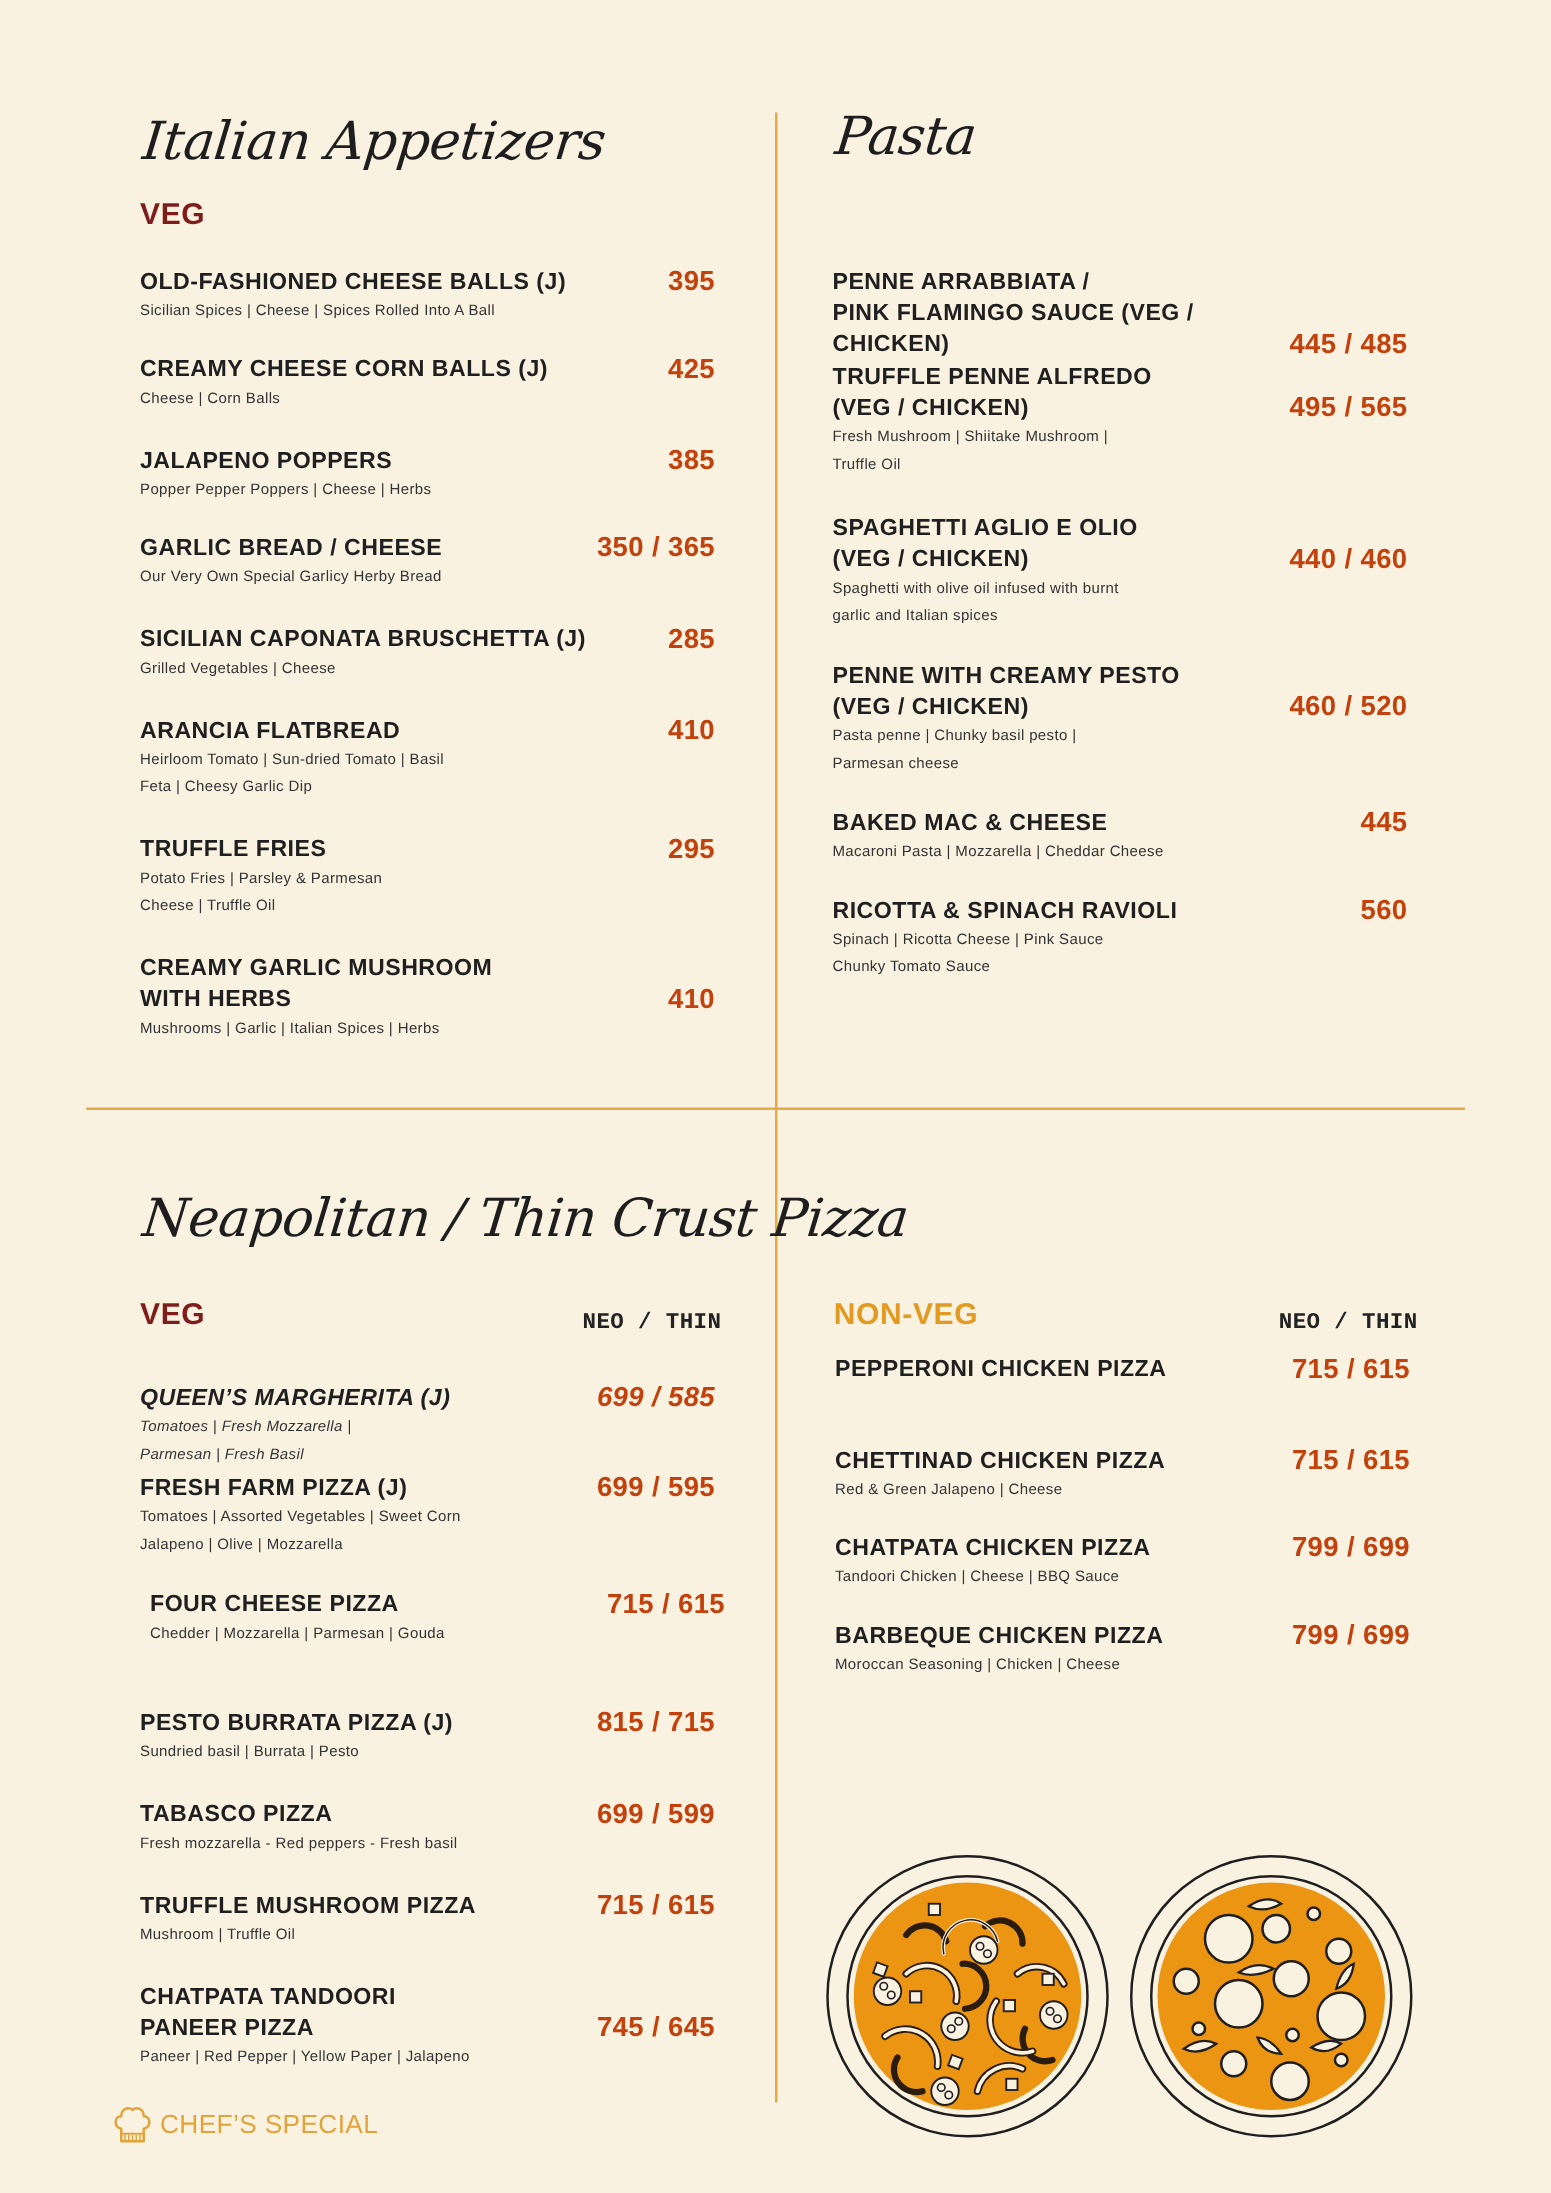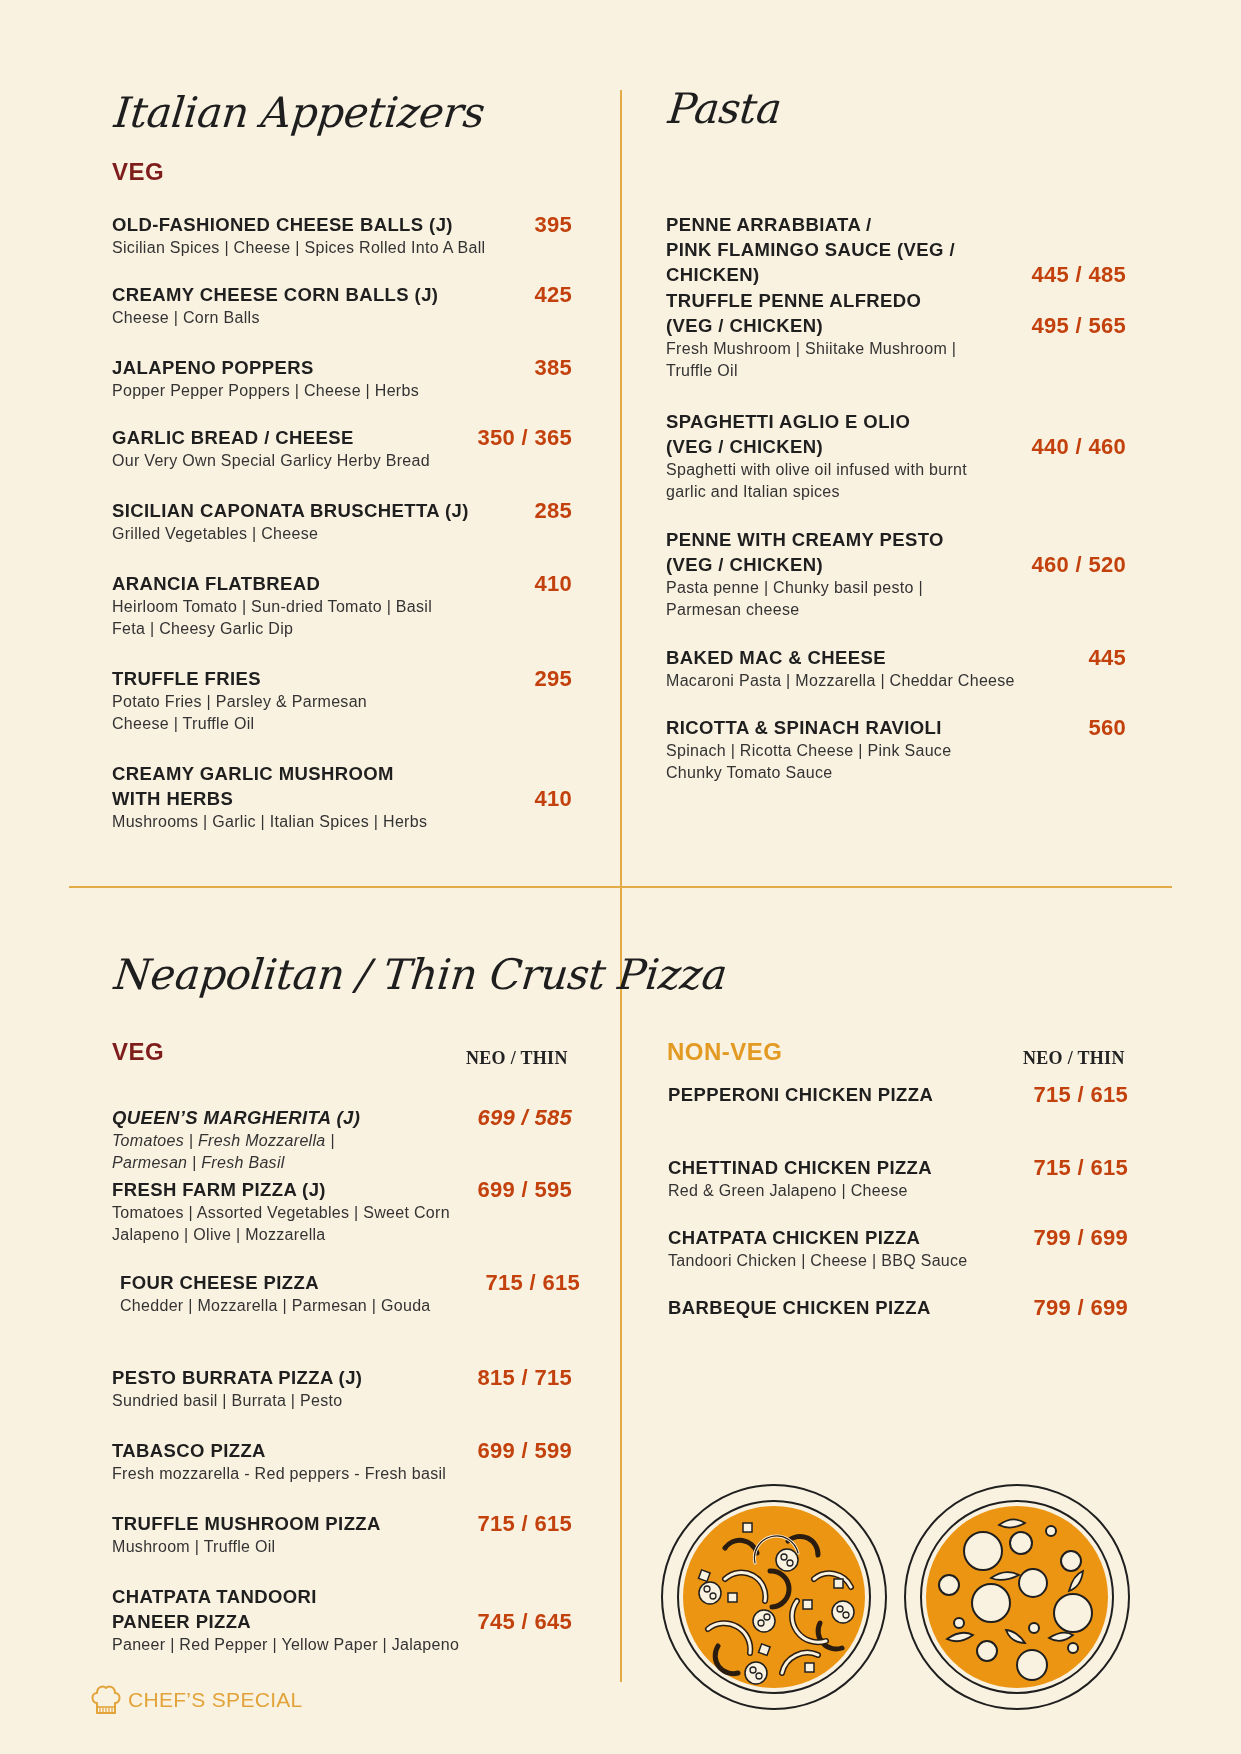--- a/index.html
+++ b/index.html
@@ -12,34 +12,34 @@
   .col { position: absolute; }
   .script-title {
     font-family: "DejaVu Serif", serif; font-style: italic; font-weight: normal;
     font-size: 40px; color: #1e1e1e; letter-spacing: -0.5px; transform: skewX(-6deg);
     transform-origin: left bottom; white-space: nowrap;
   }
   .cat { font-family: "Liberation Sans", sans-serif; font-weight: bold; font-size: 24px; letter-spacing: 0.5px; }
   .cat.veg { color: #7f1d1d; }
   .cat.nonveg { color: #e39a22; }
 
-  .colhead { position: absolute; font-family: Liberation Serif, serif; font-weight: bold; font-size: 18px; color: #222; letter-spacing: 0.3px; }
+  .colhead { position: absolute; font-family: Liberation Mono, monospace; font-weight: bold; font-size: 18px; color: #222; letter-spacing: 0.3px; }
 
   .item { position: absolute; }
   .item .row { display: flex; justify-content: space-between; align-items: flex-end; }
   .item .name {
     font-family: "Liberation Sans", sans-serif; font-weight: bold; font-size: 18.5px;
     color: #1f1f1f; letter-spacing: 0.4px; line-height: 25px; white-space: pre-line;
   }
   .item .price {
     font-family: "Liberation Sans", sans-serif; font-weight: bold; font-size: 22px;
     color: #c2410c; line-height: 25px; white-space: nowrap; letter-spacing: 0.3px;
   }
   .item .desc {
-    font-family: "Liberation Sans", sans-serif; font-size: 16px; color: #333;
+    font-family: "Liberation Sans", sans-serif; font-size: 12px; color: #333;
     line-height: 22px; white-space: pre-line; letter-spacing: 0.3px;
   }
 
   .chef { position: absolute; left: 90px; top: 1683px; display: flex; align-items: center; gap: 6px; }
   .chef .label { font-family: "Liberation Sans", sans-serif; font-size: 21px; color: #e2a33a; letter-spacing: 0.3px; }
 
   .pizza { position: absolute; }
 </style>
 </head>
 <body>
@@ -247,20 +247,21 @@
         <span class="name">CHATPATA CHICKEN PIZZA</span>
         <span class="price">799 / 699</span>
       </div>
     <div class="desc">Tandoori Chicken | Cheese | BBQ Sauce</div>
   </div>
   <div class="item" style="left:668px; top:1295px; width:460px;">
     <div class="row">
         <span class="name">BARBEQUE CHICKEN PIZZA</span>
         <span class="price">799 / 699</span>
       </div>
+    <div class="desc">Moroccan Seasoning | Chicken | Cheese</div>
   </div>
 
   <svg class="pizza" style="left:660px; top:1483px;" width="228" height="228" viewBox="0 0 228 228">
     <circle cx="114" cy="114" r="112" fill="#faf2e1" stroke="#1f1f1f" stroke-width="2"></circle>
     <circle cx="114" cy="114" r="96" fill="#faf2e1" stroke="#1f1f1f" stroke-width="2"></circle>
     <circle cx="114" cy="114" r="91" fill="#ec9512"></circle>
     <g fill="none" stroke="#2a1d10" stroke-width="5" stroke-linecap="round">
       <path d="M65 65 A18 18 0 0 1 97 70"></path>
       <path d="M128 58 A18 18 0 0 1 158 72"></path>
       <path d="M110 88 A18 18 0 0 1 112 124"></path>

